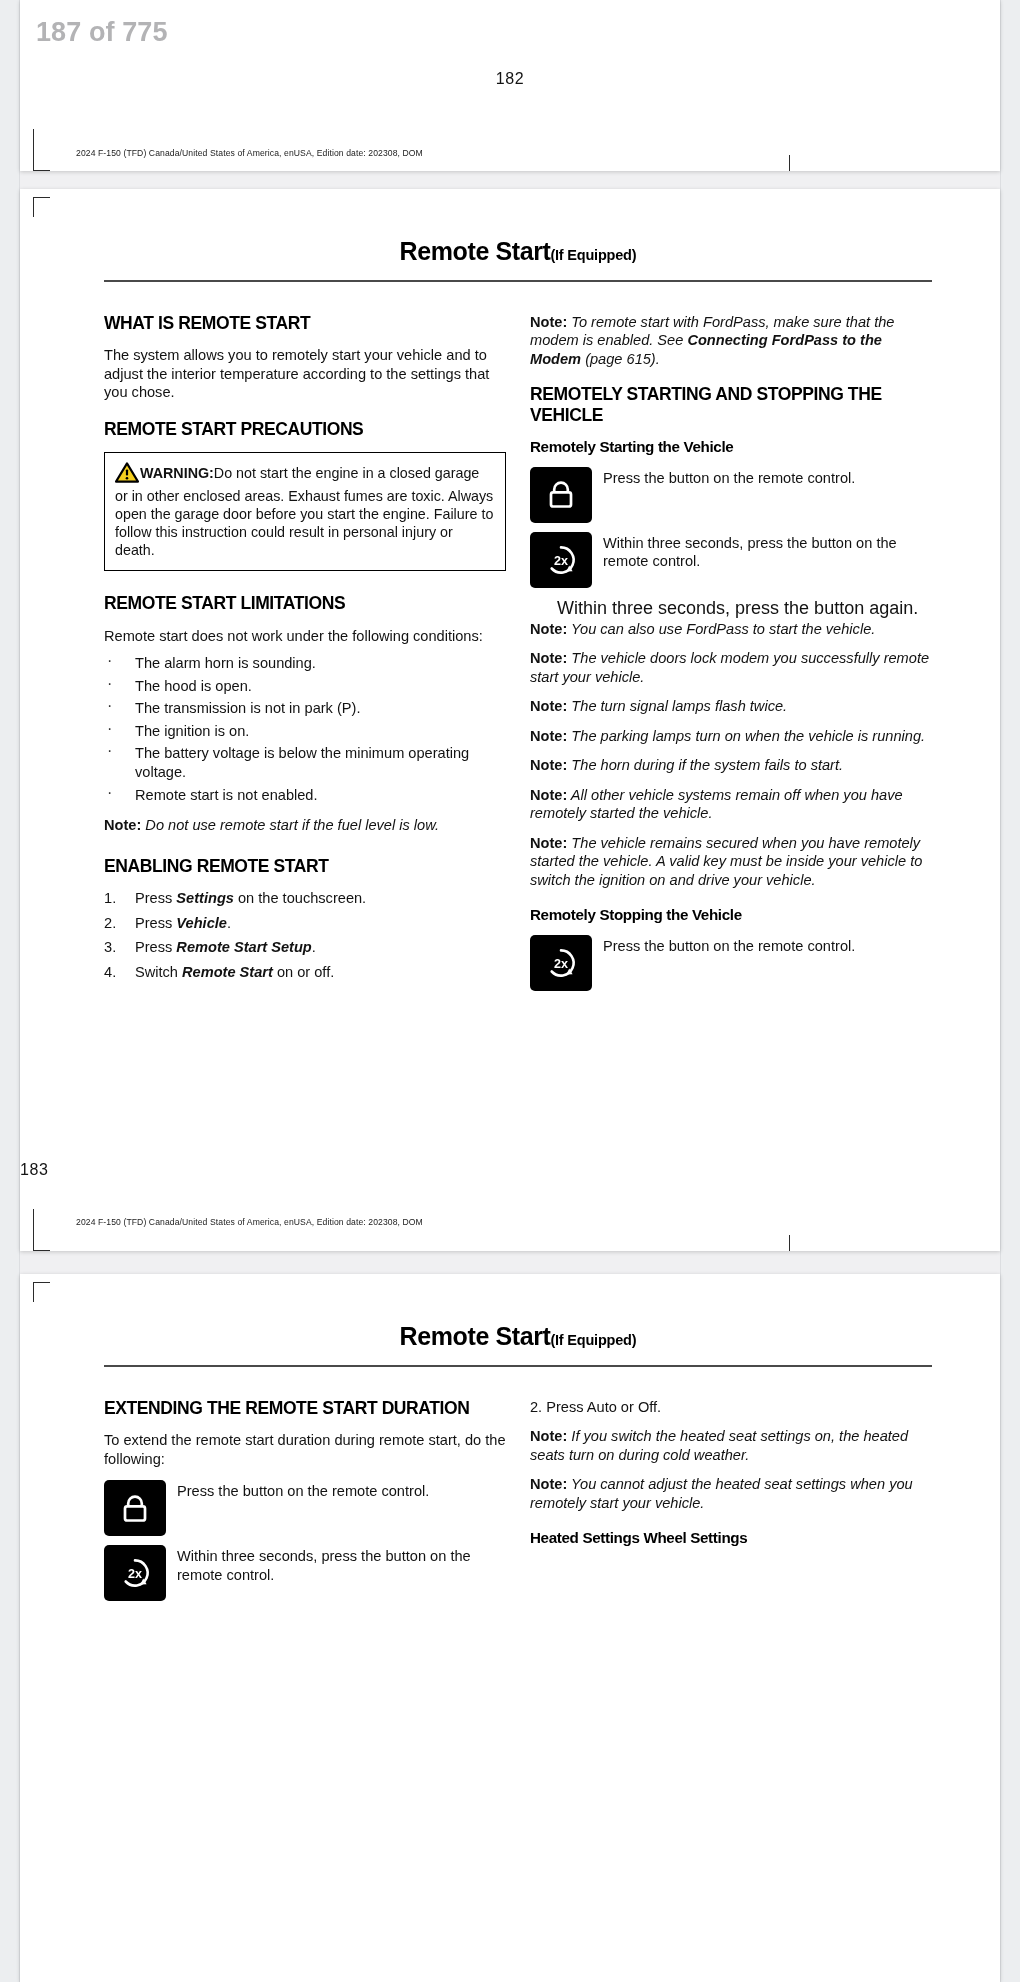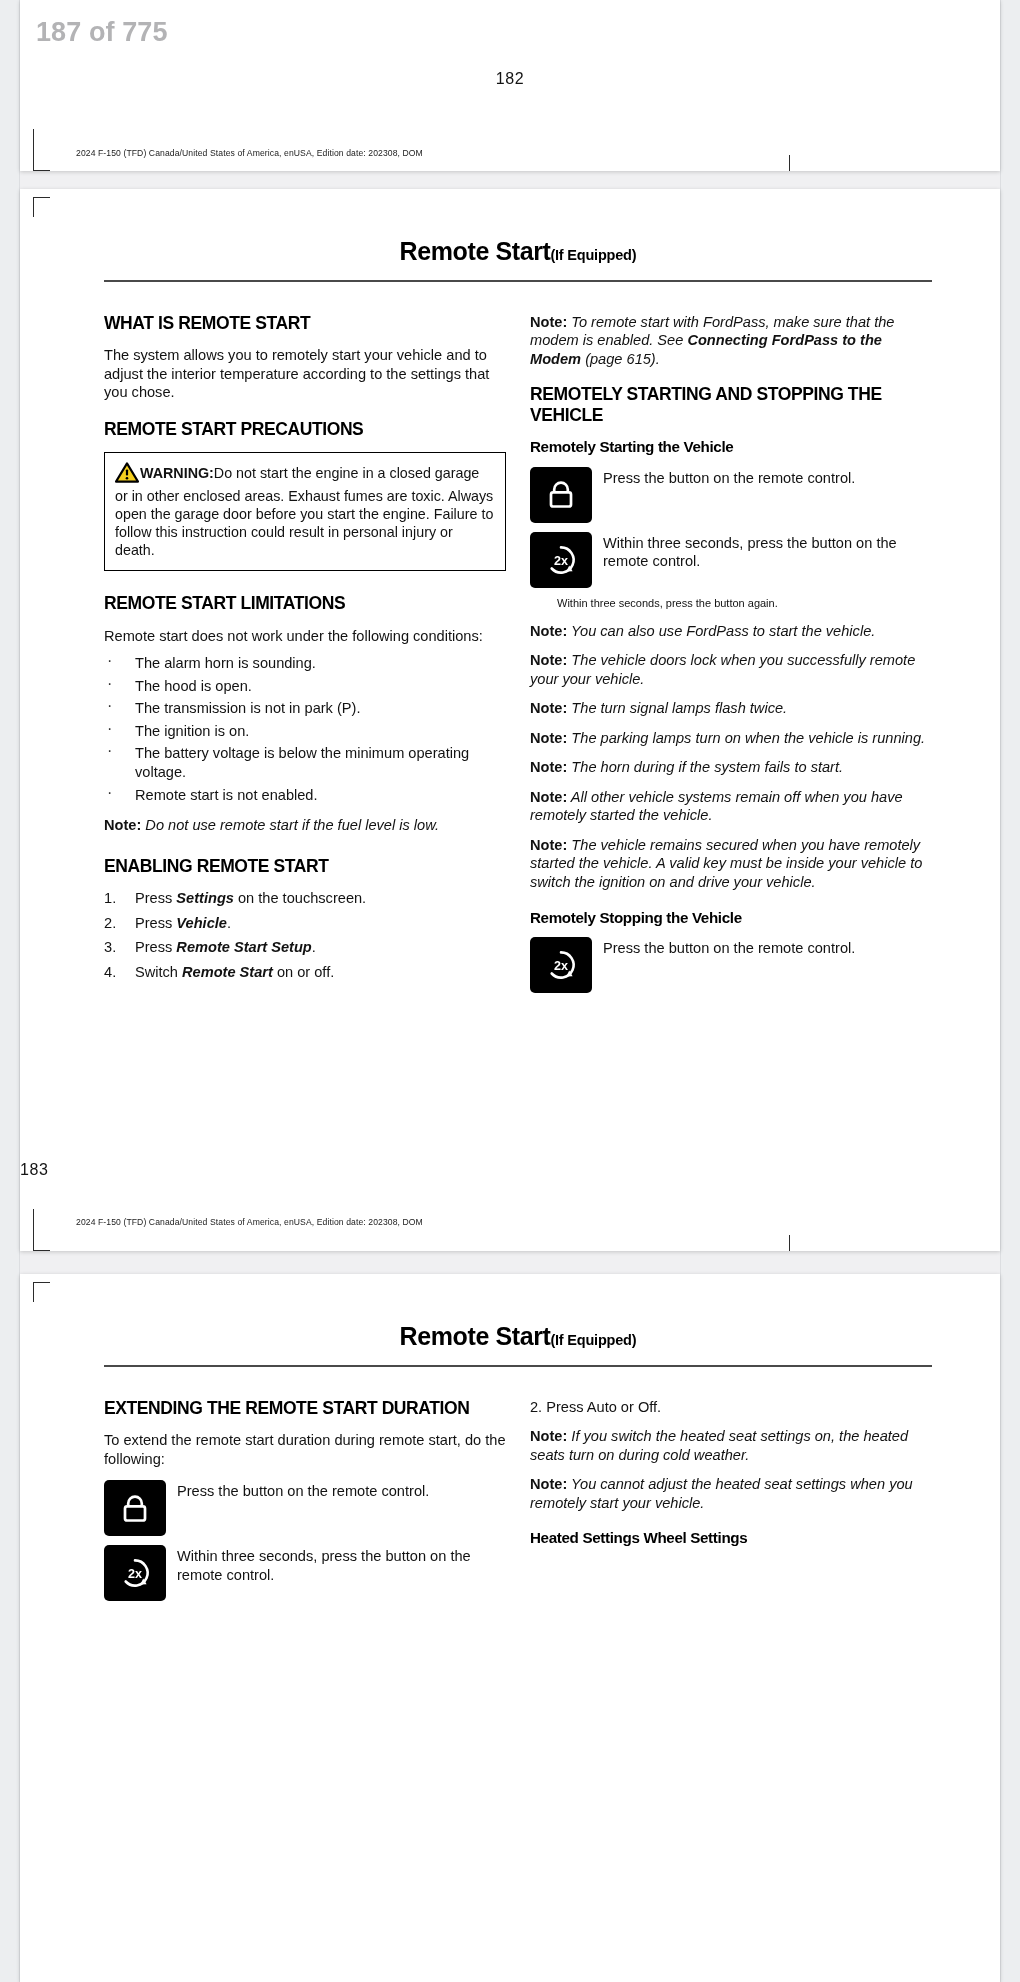--- a/index.html
+++ b/index.html
@@ -243,24 +243,23 @@
     align-items: center;
     justify-content: center;
   }
   .icon-row .itext {
     font-size: 14.6px;
     line-height: 1.27;
     color: #121212;
     padding-top: 2px;
   }
   .cont-text {
-    font-size: 11px;
-    line-height: 1.27;
-    color: #121212;
-    margin-bottom: 11px;
+    font-size: 18px;
+    line-height: 1.27;
+    color: #121212;
     text-indent: 27px;
   }
 
   
   #sheet-next .cols { padding-top: 31px; }
 </style>
 </head>
 <body>
 
 <div class="viewer-left-gutter"></div>
@@ -357,21 +356,21 @@
               <path d="M25.3 22.6 l3.3 5.6 -6.4 0.3 z" fill="#fff"></path>
               <text x="17" y="21.6" font-family="'Liberation Sans',sans-serif" font-size="12.6" font-weight="700" fill="#fff" text-anchor="middle">2x</text>
             </svg>
           </div>
           <div class="itext">Within three seconds, press the button on the remote control.</div>
         </div>
 
         <div class="cont-text">Within three seconds, press the button again.</div>
 
         <div class="note"><span class="nlabel">Note:</span> <span>You can also use FordPass to start the vehicle.</span></div>
-        <div class="note"><span class="nlabel">Note:</span> <span>The vehicle doors lock when you successfully remote your your vehicle.</span></div>
+        <div class="note"><span class="nlabel">Note:</span> <span>The vehicle doors lock modem you successfully remote start your vehicle.</span></div>
         <div class="note"><span class="nlabel">Note:</span> <span>The turn signal lamps flash twice.</span></div>
         <div class="note"><span class="nlabel">Note:</span> <span>The parking lamps turn on when the vehicle is running.</span></div>
         <div class="note"><span class="nlabel">Note:</span> <span>The horn during if the system fails to start.</span></div>
         <div class="note"><span class="nlabel">Note:</span> <span>All other vehicle systems remain off when you have remotely started the vehicle.</span></div>
         <div class="note" style="margin-bottom:17px"><span class="nlabel">Note:</span> <span>The vehicle remains secured when you have remotely started the vehicle. A valid key must be inside your vehicle to switch the ignition on and drive your vehicle.</span></div>
 
         <h3 class="sub">Remotely Stopping the Vehicle</h3>
 
         <div class="icon-row">
           <div class="icon-box">

